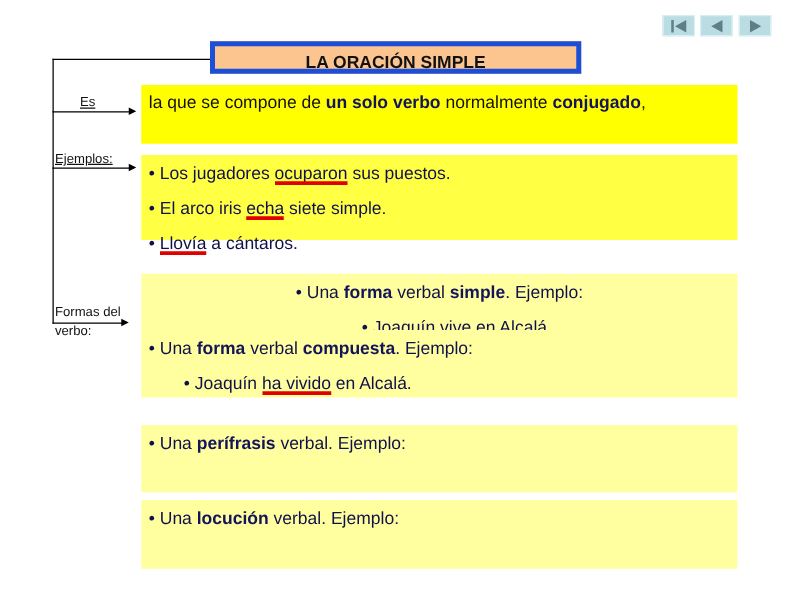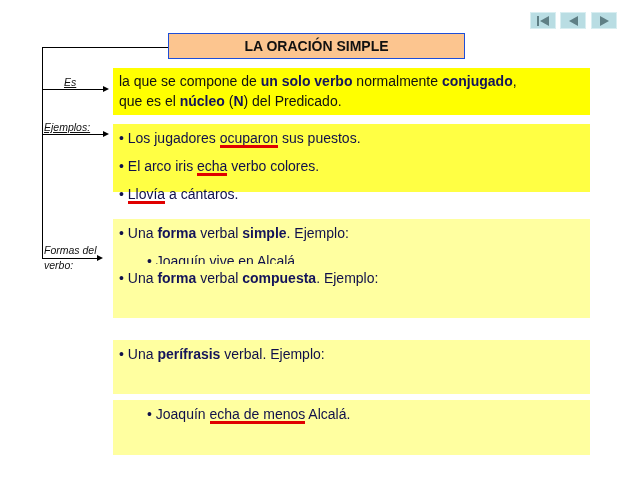--- a/index.html
+++ b/index.html
@@ -4,26 +4,26 @@
 <style>
   html, body { margin:0; padding:0; }
   body { width:638px; height:479px; background:#ffffff; position:relative; overflow:hidden;
          font-family:"Liberation Sans", sans-serif; }
   .abs { position:absolute; }
   .nav-btn { position:absolute; top:12px; width:26px; height:17px; background:#b9dde3;
              border:1px solid #d8eef1; box-sizing:border-box; display:flex; align-items:center; justify-content:center; cursor:pointer; }
   .tri-left { width:0; height:0; border-top:5px solid transparent; border-bottom:5px solid transparent; border-right:9px solid #5f7f85; }
   .tri-right { width:0; height:0; border-top:5px solid transparent; border-bottom:5px solid transparent; border-left:9px solid #5f7f85; }
   .bar { width:2px; height:10px; background:#5f7f85; margin-right:1px; }
-  .title-box { left:168px; top:33px; width:297px; height:26px; background:#fcc58f; border:1px solid #1d4ed8;
+  .title-box { left:168px; top:33px; width:297px; height:26px; background:#fcc58f; border:4px solid #1d4ed8;
                box-sizing:border-box; text-align:center; font-weight:bold; font-size:14px; line-height:24px; color:#111; }
   .line-h { position:absolute; height:1px; background:#000; }
   .line-v { position:absolute; width:1px; background:#000; }
   .arrowhead { position:absolute; width:0; height:0; border-top:3px solid transparent; border-bottom:3px solid transparent; border-left:6px solid #000; }
-  .side-label { position:absolute; font-style:italic; font-size:10.5px; color:#111; line-height:13px; }
+  .side-label { position:absolute; font-size:10.5px; color:#111; line-height:13px; }
   .ul { text-decoration:underline; }
   .box { position:absolute; left:113px; width:477px; box-sizing:border-box; padding:0 6px; font-size:14px; color:#10104a; }
   .box-bright { background:#ffff00; }
   .box-bright2 { background:#ffff44; }
   .box-pale { background:#ffffa0; }
   .line { height:28px; line-height:28px; white-space:nowrap; }
   .line.sub { padding-left:28px; }
   b { color:#14145a; }
   .hl { position:relative; }
   .hl::after { content:""; position:absolute; left:0; right:0; bottom:-2px; height:3px; background:#e00000; }
@@ -59,55 +59,55 @@
 
 <div class="side-label ul" style="left:64px; top:76px;">Es</div>
 <div class="side-label ul" style="left:44px; top:121px;">Ejemplos:</div>
 <div class="side-label" style="left:44px; top:244px;">Formas del</div>
 <div class="side-label" style="left:44px; top:259px;">verbo:</div>
 
 <div class="box box-bright" style="top:68px; height:47px; padding-top:3px;">
   <div style="line-height:20px; white-space:nowrap;" class="plain">
     <span>la que se compone de </span><b>un solo verbo</b><span> normalmente </span><b>conjugado</b><span>,</span>
   </div>
-  <div style="line-height:20px; white-space:nowrap;" class="plain">
-    <span>que es el </span><b>núcleo</b><span> (</span><b>N</b><span>) del Predicado.</span>
-  </div>
 </div>
 
 <div class="box box-bright2" style="top:124px; height:68px;">
   <div class="line">
     <span>•</span><span> Los jugadores </span><span class="hl">ocuparon</span><span> sus puestos.</span>
   </div>
   <div class="line">
-    <span>•</span><span> El arco iris </span><span class="hl">echa</span><span> verbo colores.</span>
+    <span>•</span><span> El arco iris </span><span class="hl">echa</span><span> siete simple.</span>
   </div>
   <div class="line">
     <span>•</span><span> </span><span class="hl">Llovía</span><span> a cántaros.</span>
   </div>
 </div>
 
-<div class="box box-pale" style="top:219px; height:54px;">
+<div class="box box-pale" style="top:219px; height:54px;text-align:center;">
   <div class="line">
     <span>•</span><span> Una </span><b>forma</b><span> verbal </span><b>simple</b><span>. Ejemplo:</span>
   </div>
   <div class="line sub">
     <span>• Joaquín </span><span class="hl">vive</span><span> en Alcalá.</span>
   </div>
 </div>
 
 <div class="box box-pale" style="top:264px; height:54px;">
   <div class="line">
     <span>•</span><span> Una </span><b>forma</b><span> verbal </span><b>compuesta</b><span>. Ejemplo:</span>
   </div>
+  <div class="line sub">
+    <span>• Joaquín </span><span class="hl">ha vivido</span><span> en Alcalá.</span>
+  </div>
 </div>
 
 <div class="box box-pale" style="top:340px; height:54px;">
   <div class="line">
     <span>•</span><span> Una </span><b>perífrasis</b><span> verbal. Ejemplo:</span>
   </div>
 </div>
 
 <div class="box box-pale" style="top:400px; height:55px;">
-  <div class="line sub">
-    <span>• Joaquín </span><span class="hl">echa de menos</span><span> Alcalá.</span>
+  <div class="line">
+    <span>•</span><span> Una </span><b>locución</b><span> verbal. Ejemplo:</span>
   </div>
 </div>
 
 </body></html>

